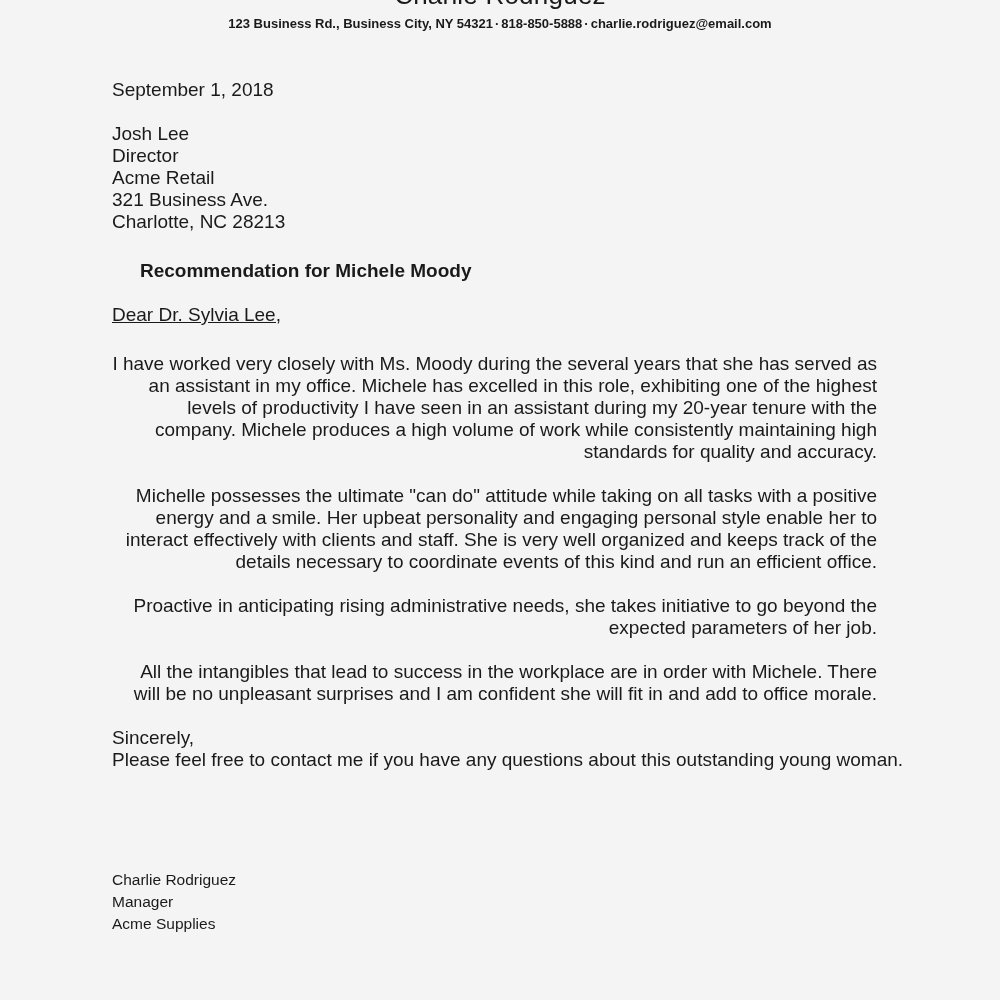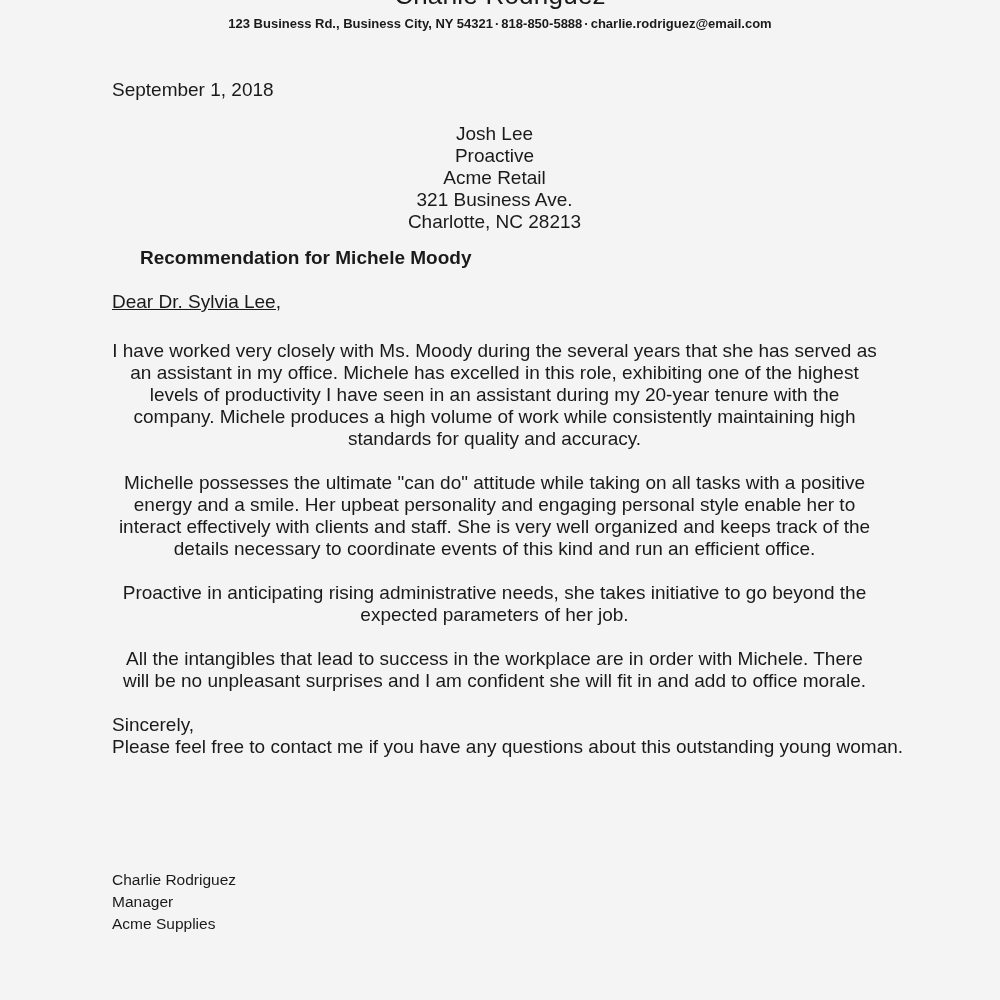--- a/index.html
+++ b/index.html
@@ -63,35 +63,34 @@
     line-height: 22px;
   }
   .line {
     display: block;
     white-space: nowrap;
   }
   .date-block {
     margin-bottom: 22px;
   }
   .recipient-block {
-    margin-bottom: 14px;
-    text-align: center;
+    margin-bottom: 27px;
   }
   .subject-line {
     font-weight: 700;
     margin-bottom: 22px;
     margin-left: 28px;
   }
   .salutation {
     margin-bottom: 27px;
     text-decoration: underline;
   }
   .para {
     margin: 0 0 22px 0;
-    text-align: center;
+    text-align: right;
   }
   .closing-para {
     margin: 0;
   }
   .signature-block {
     position: absolute;
     left: 112px;
     top: 869px;
     font-size: 15.5px;
     line-height: 22px;
@@ -108,21 +107,21 @@
       <span>123 Business Rd., Business City, NY 54321</span><span class="sep">·</span><span>818-850-5888</span><span class="sep">·</span><span>charlie.rodriguez@email.com</span>
     </div>
   </div>
 
   <div class="letter-body">
 
     <div class="date-block">September 1, 2018</div>
 
     <div class="recipient-block">
       <span class="line">Josh Lee</span>
-      <span class="line">Proactive</span>
+      <span class="line">Director</span>
       <span class="line">Acme Retail</span>
       <span class="line">321 Business Ave.</span>
       <span class="line">Charlotte, NC 28213</span>
     </div>
 
     <div class="subject-line">Recommendation for Michele Moody</div>
 
     <div class="salutation">Dear Dr. Sylvia Lee,</div>
 
     <p class="para">I have worked very closely with Ms. Moody during the several years that she has served as an assistant in my office. Michele has excelled in this role, exhibiting one of the highest levels of productivity I have seen in an assistant during my 20-year tenure with the company. Michele produces a high volume of work while consistently maintaining high standards for quality and accuracy.</p>

